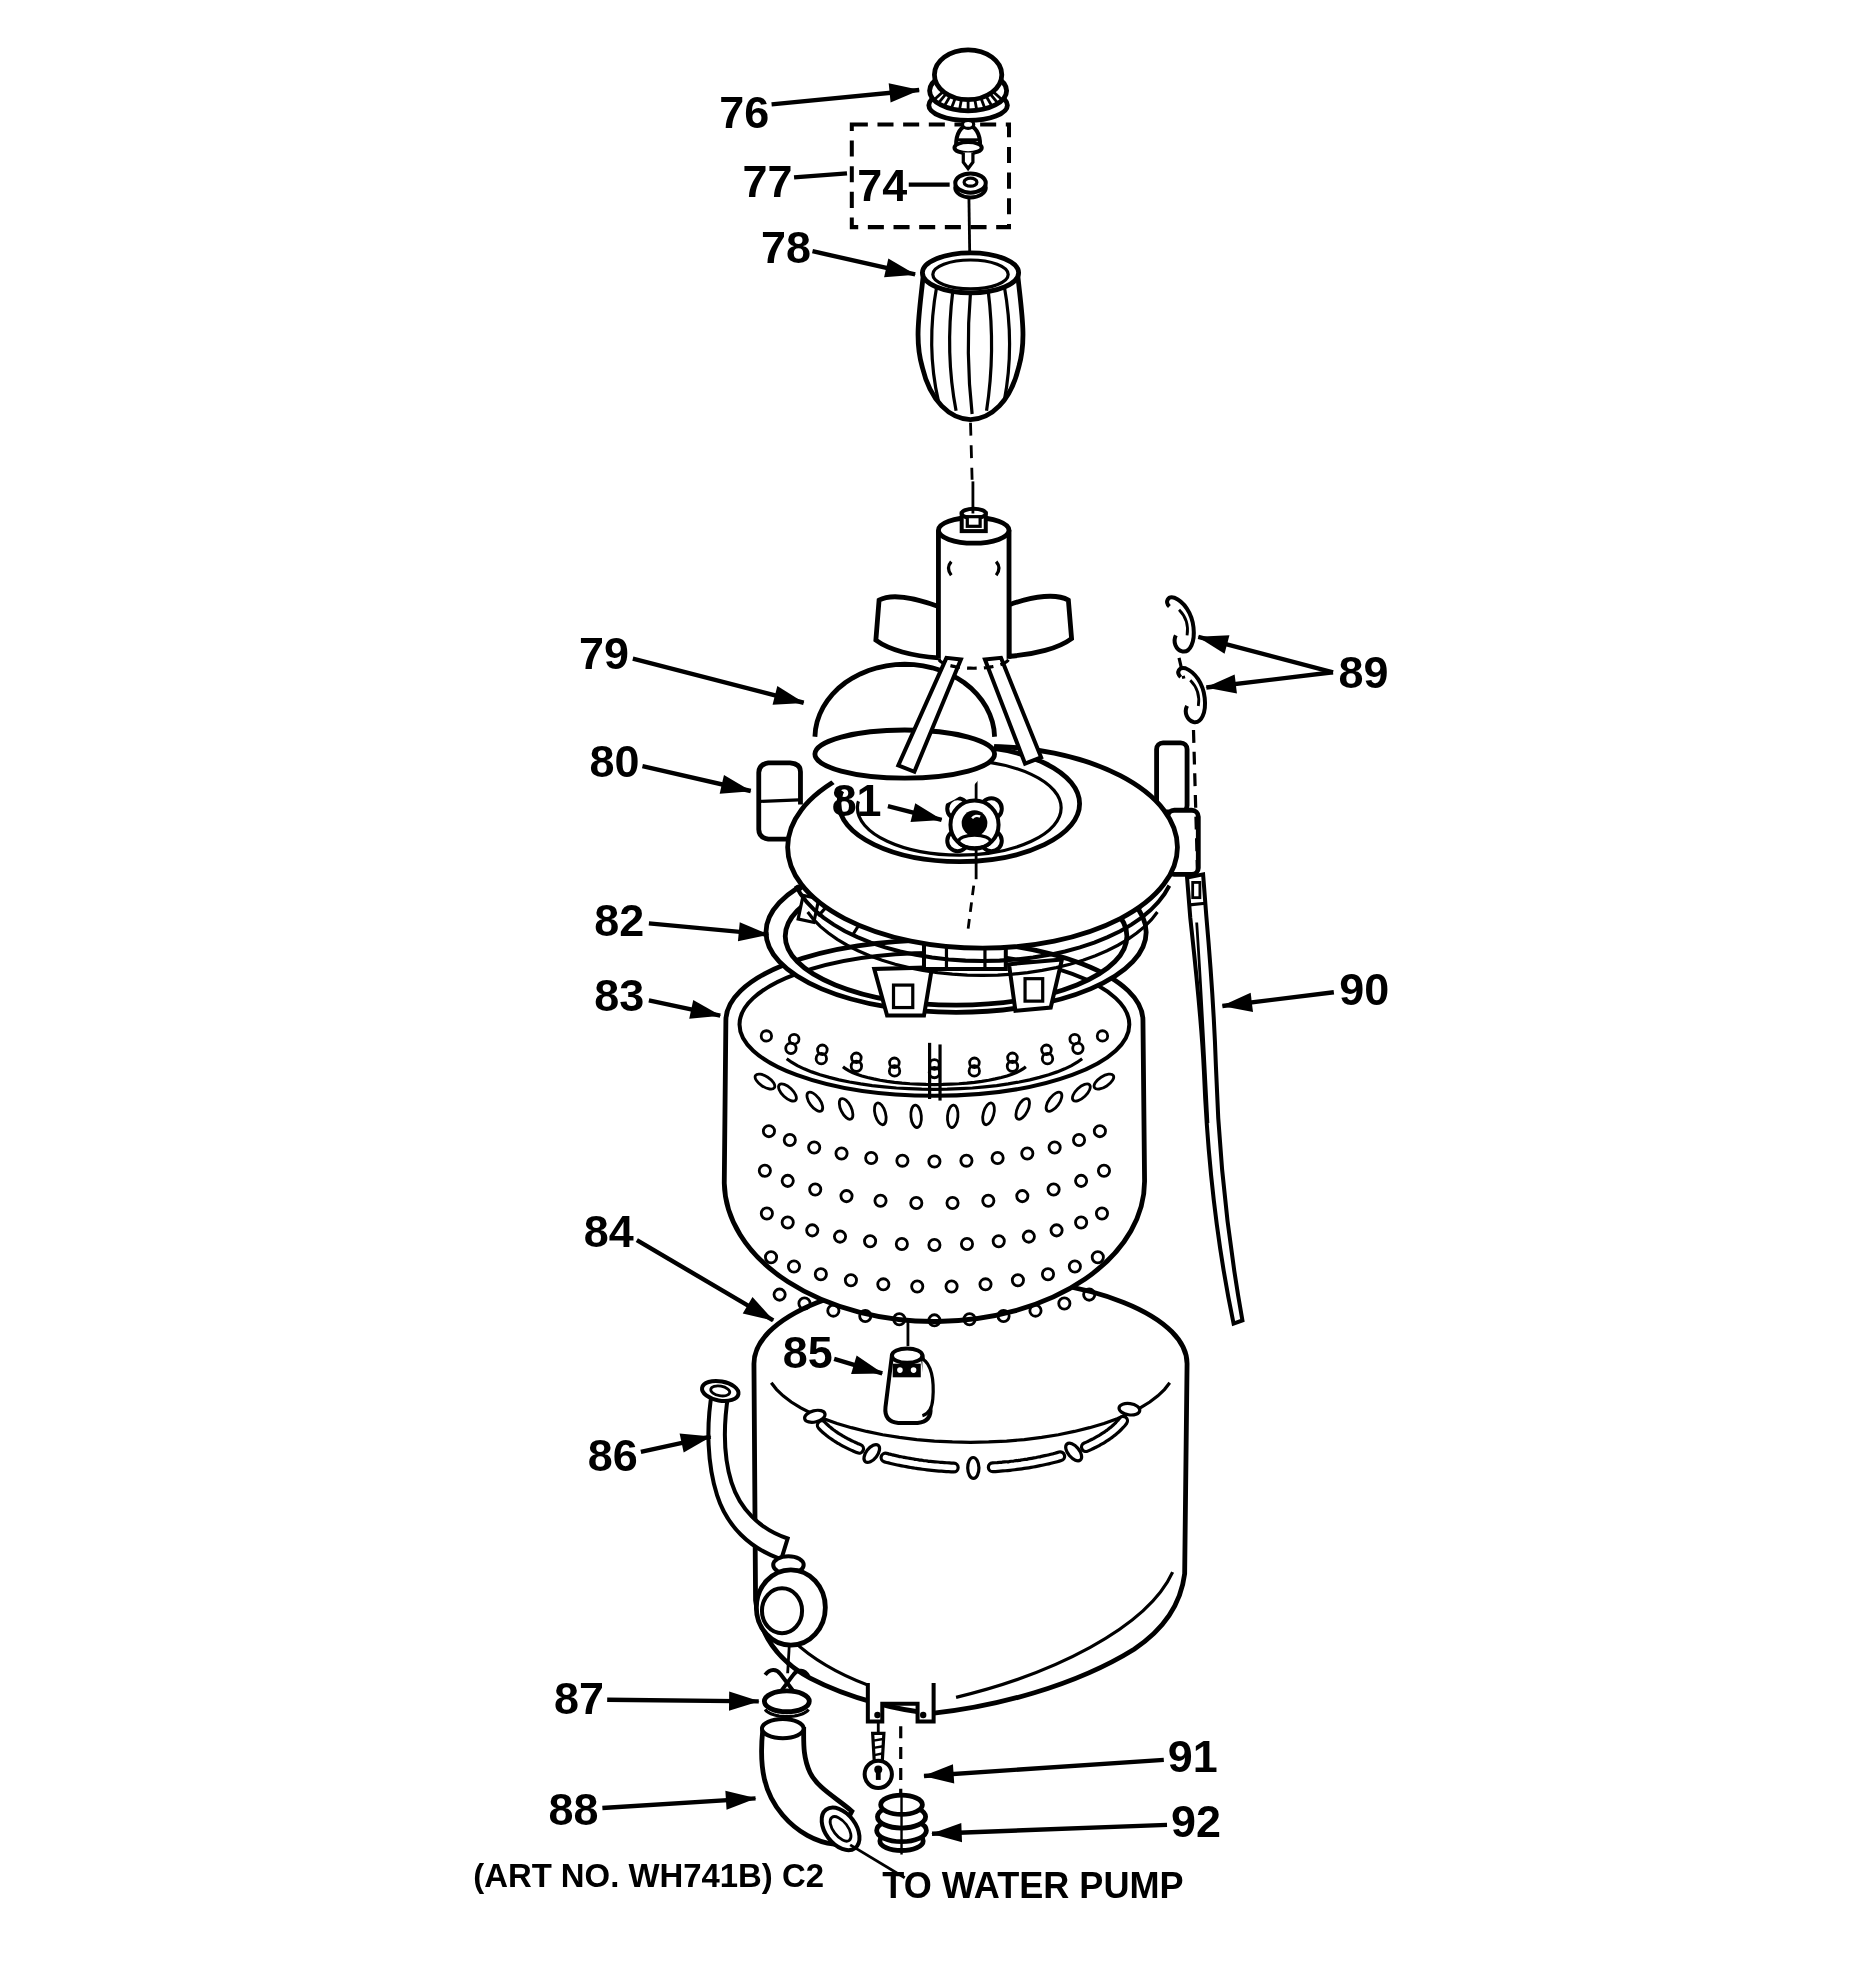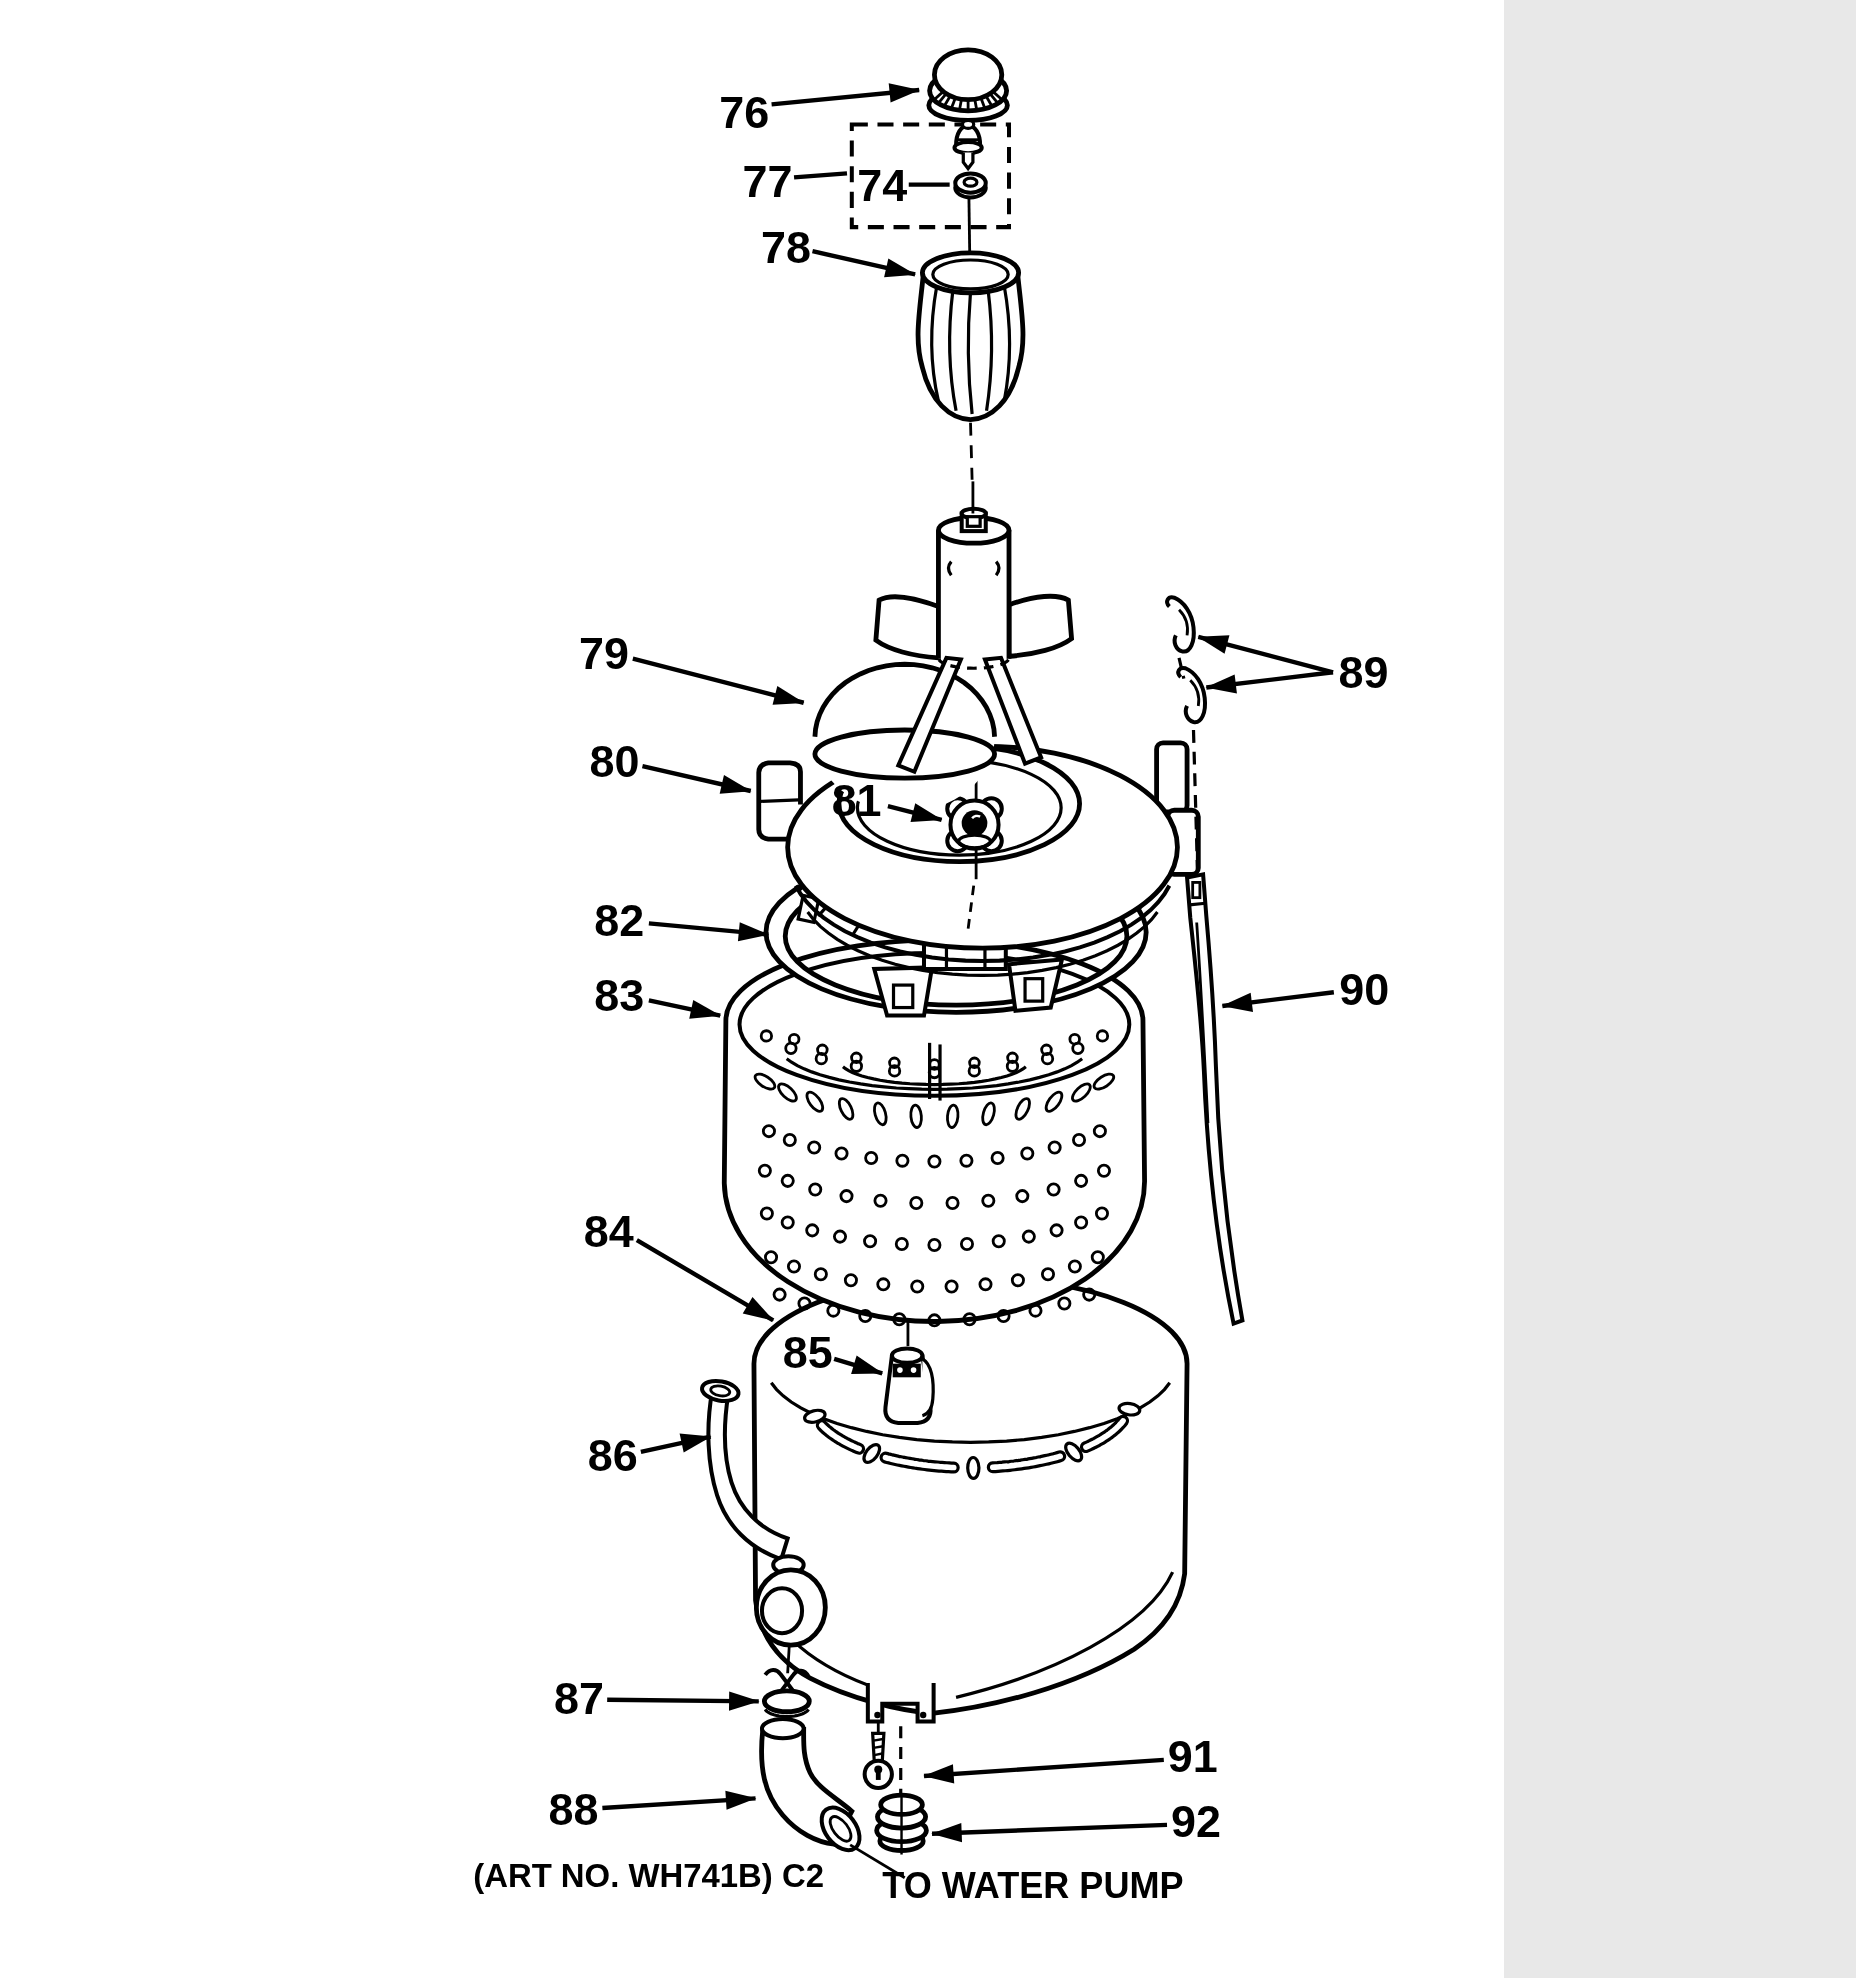--- a/index.html
+++ b/index.html
@@ -1,18 +1,18 @@
 <!DOCTYPE html>
 <html style="font-size:13px"><head>
 <meta charset="utf-8">
 <style>
   html,body{margin:0;padding:0;background:#e8e8e8;}
   .page{
     position:relative;
-    width:1504px;height:1979px;
+    width:1856px;height:1979px;
     background:#ffffff;
     font-family:"Liberation Sans","DejaVu Sans",sans-serif;
     overflow:hidden;
   }
   svg{display:block;}
   text{font-family:"Liberation Sans","DejaVu Sans",sans-serif;}
   .callout{font-weight:bold;font-size:56px;fill:#000;}
   .caption{font-weight:bold;font-size:41px;fill:#000;}
   .note{font-weight:bold;font-size:45px;fill:#000;}
 </style>

